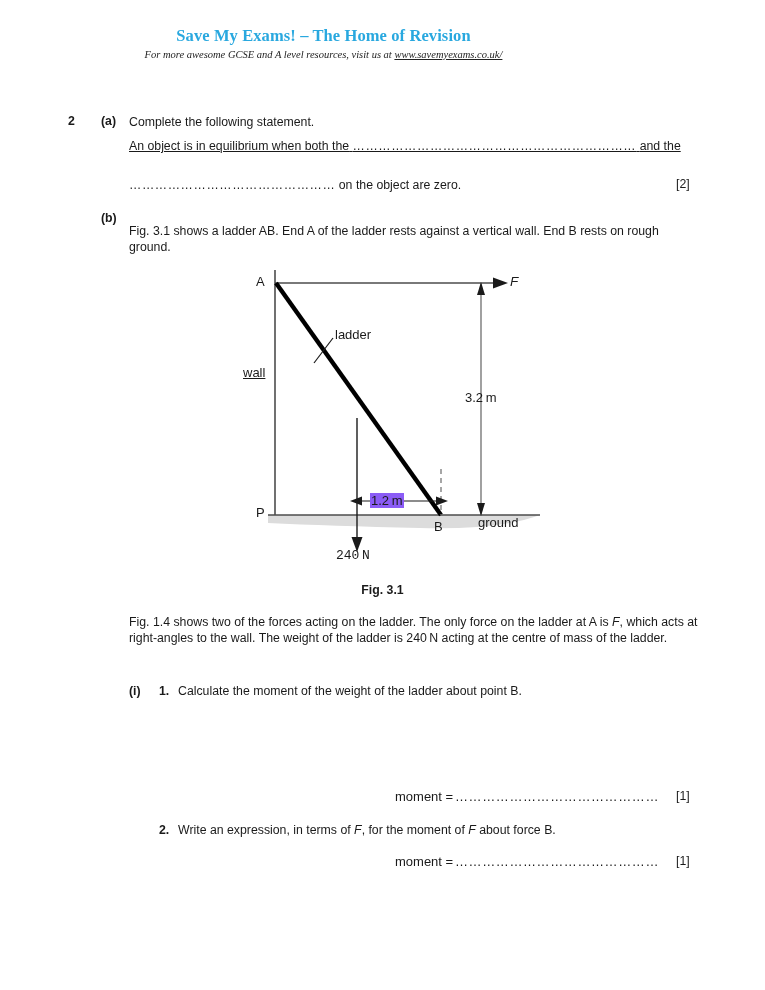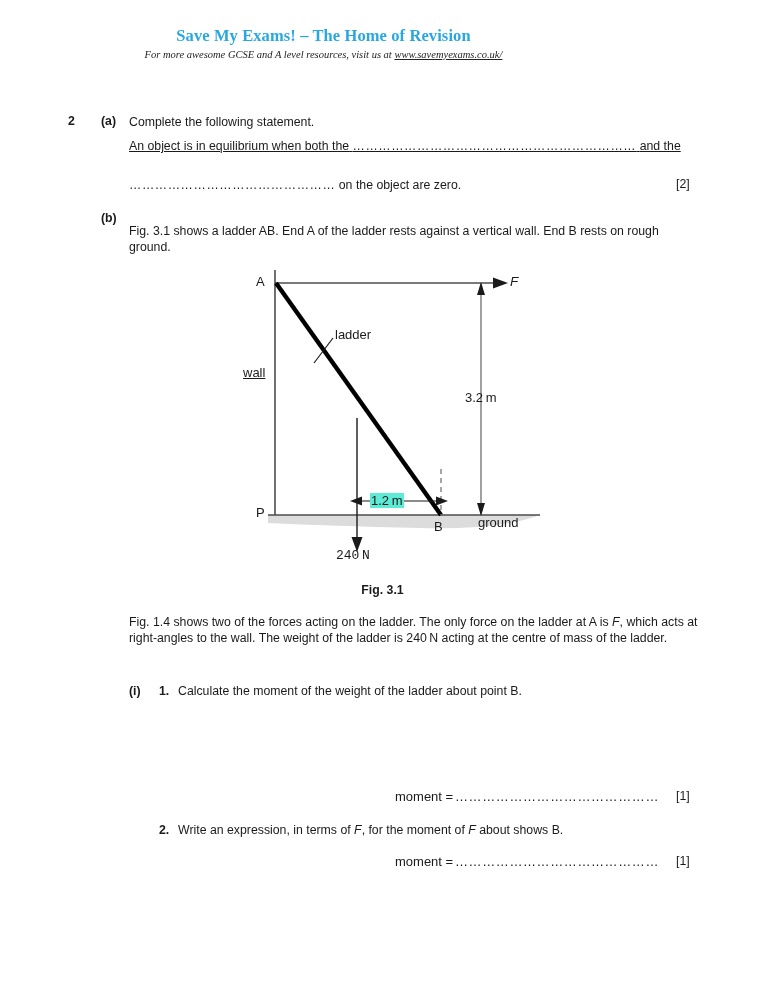--- a/index.html
+++ b/index.html
@@ -157,38 +157,38 @@
 
   
   <div style="position:absolute; left:256px; top:12px; font-size:13px;">A</div>
   <div style="position:absolute; left:510px; top:12px; font-size:13.5px; font-style:italic;">F</div>
   <div style="position:absolute; left:243px; top:103px; font-size:13px;text-decoration:underline;">wall</div>
   <div style="position:absolute; left:335px; top:65px; font-size:13px;">ladder</div>
   <div style="position:absolute; left:256px; top:243px; font-size:13px;">P</div>
   <div style="position:absolute; left:434px; top:257px; font-size:13px;">B</div>
   <div style="position:absolute; left:478px; top:253px; font-size:13px;">ground</div>
   <div style="position:absolute; left:465px; top:128px; font-size:13px;">3.2 m</div>
-  <div style="position:absolute; left:370px; top:231px; font-size:13px; background:#5eead4; padding:0 1px;">1.2 m</div>
+  <div style="position:absolute; left:370px; top:231px; font-size:13px; background:#8b5cf6; padding:0 1px;">1.2 m</div>
   <div style="position:absolute; left:336px; top:286px; font-size:13px;font-family:Liberation Mono, monospace;">240 N</div>
 </div>
 
 <div class="fig-caption">Fig. 3.1</div>
 
 <div class="qtext" style="top:614px; width:570px;">
   <span>Fig. 1.4 shows two of the forces acting on the ladder. The only force on the ladder at A is </span><span class="ital">F</span><span>, which acts at right-angles to the wall. The weight of the ladder is 240 N acting at the centre of mass of the ladder.</span>
 </div>
 
 <div class="qtext" style="top:683px; left:129px; font-weight:bold;">(i)</div>
 <div class="qtext" style="top:683px; left:159px; font-weight:bold;">1.</div>
 <div class="qtext" style="top:683px; left:178px;">Calculate the moment of the weight of the ladder about point B.</div>
 
 <div class="ans-label" style="left:395px; top:789px;">moment =</div>
 <div class="ans-label dots" style="left:455px; top:789px;">………………………………………</div>
 <div class="marks" style="left:676px; top:789px;">[1]</div>
 
 <div class="qtext" style="top:822px; left:159px; font-weight:bold;">2.</div>
 <div class="qtext" style="top:822px; left:178px; width:470px;">
-  <span>Write an expression, in terms of </span><span class="ital">F</span><span>, for the moment of </span><span class="ital">F</span><span> about shows B.</span>
+  <span>Write an expression, in terms of </span><span class="ital">F</span><span>, for the moment of </span><span class="ital">F</span><span> about force B.</span>
 </div>
 
 <div class="ans-label" style="left:395px; top:854px;">moment =</div>
 <div class="ans-label dots" style="left:455px; top:854px;">………………………………………</div>
 <div class="marks" style="left:676px; top:854px;">[1]</div>
 
 </body></html>

